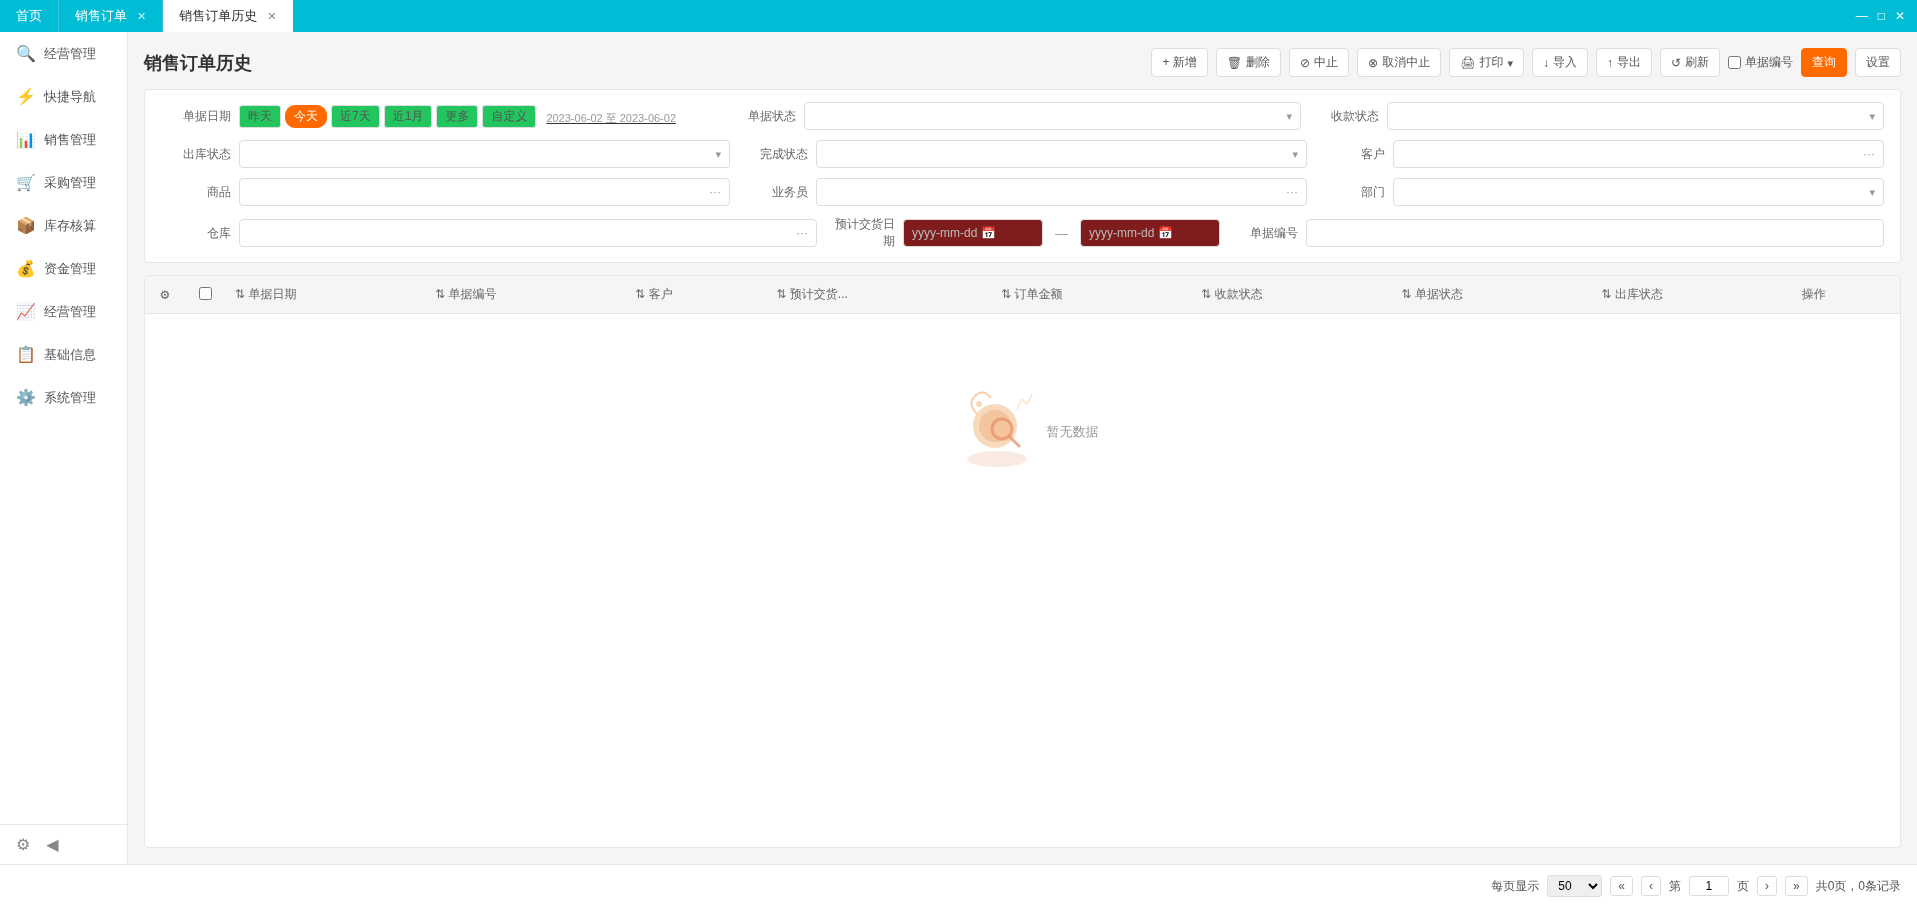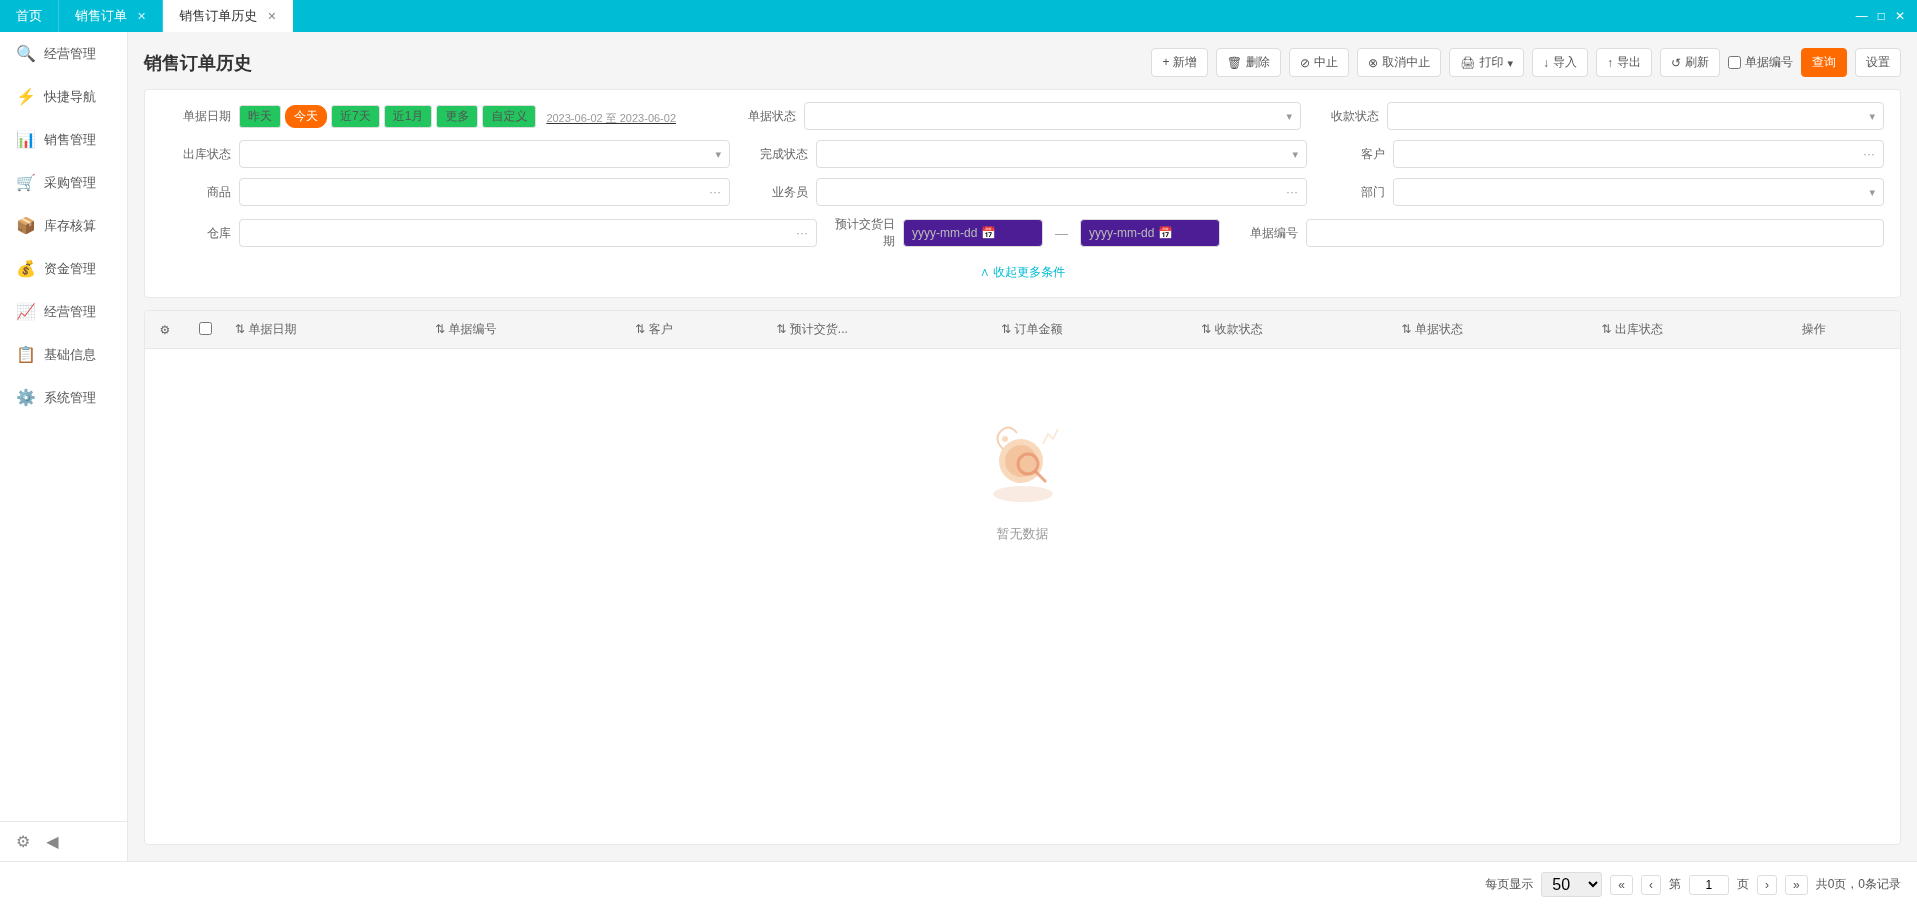--- a/index.html
+++ b/index.html
@@ -212,21 +212,21 @@
       color: #999;
       min-height: 28px;
       justify-content: flex-end;
     }
     .date-input-field {
       display: flex;
       align-items: center;
       border: 1px solid #ddd;
       border-radius: 4px;
       padding: 4px 8px;
-      background: #4c1d95;
+      background: #7f1d1d;
       font-size: 12px;
       color: #999;
       min-height: 28px;
       gap: 4px;
       width: 140px;
     }
     .text-input-field {
       flex: 1;
       display: flex;
       align-items: center;
@@ -272,21 +272,21 @@
       color: #666;
       font-weight: normal;
       white-space: nowrap;
     }
     .th-settings { width: 40px; text-align: center; }
     .th-checkbox { width: 40px; text-align: center; }
 
     
     .empty-state {
       display: flex;
-      flex-direction: column;
+      flex-direction: row;
       align-items: center;
       justify-content: center;
       padding: 60px 0;
       text-align: center;
     }
     .empty-icon {
       width: 100px;
       height: 100px;
       margin-bottom: 16px;
     }
@@ -305,21 +305,21 @@
       justify-content: flex-end;
       gap: 8px;
       font-size: 12px;
       color: #555;
       flex-shrink: 0;
     }
     .page-size-select {
       border: 1px solid #ddd;
       border-radius: 3px;
       padding: 2px 6px;
-      font-size: 16px;
+      font-size: 12px;
       cursor: pointer;
     }
     .page-btn {
       border: 1px solid #ddd;
       background: #fff;
       border-radius: 3px;
       padding: 2px 7px;
       cursor: pointer;
       font-size: 12px;
       color: #555;
@@ -538,25 +538,20 @@
         </div>
         <span style="color:#999; padding:0 4px;">—</span>
         <div class="date-input-field">
           <span style="color:#bbb;">yyyy-mm-dd</span>
           <span>📅</span>
         </div>
         <span class="filter-label">单据编号</span>
         <div class="text-input-field" style="flex:1;"></div>
       </div>
 
-      <div style="display:flex; justify-content:center;">
-        <div class="collapse-btn">
-          <span>∧ 收起更多条件</span>
-        </div>
-      </div>
     </div>
 
     <div class="table-container">
       <table>
         <thead>
           <tr>
             <th class="th-settings">
               <span>⚙</span>
             </th>
             <th class="th-checkbox">

